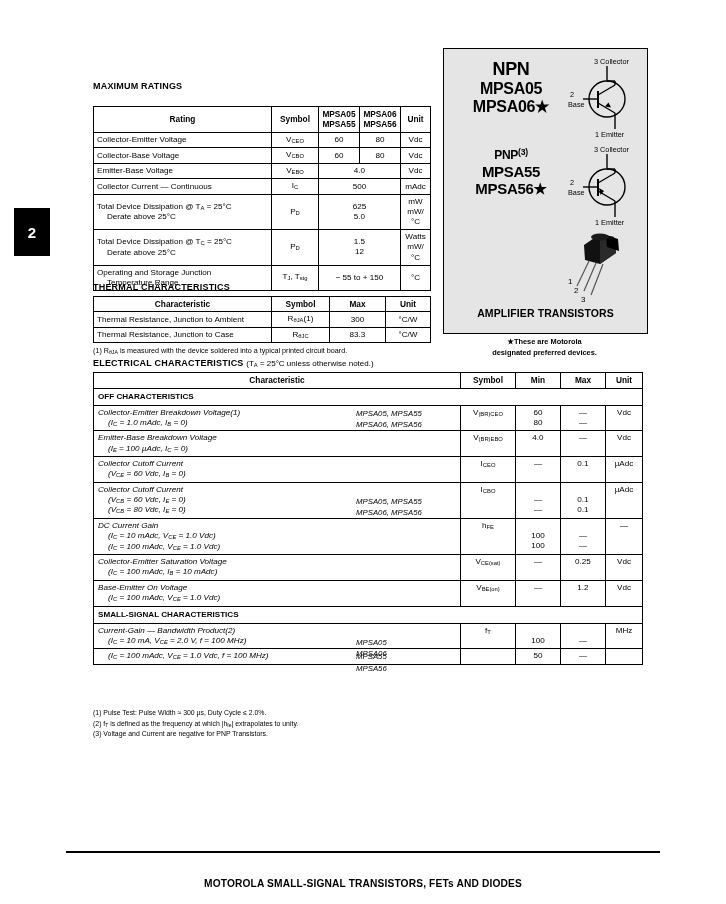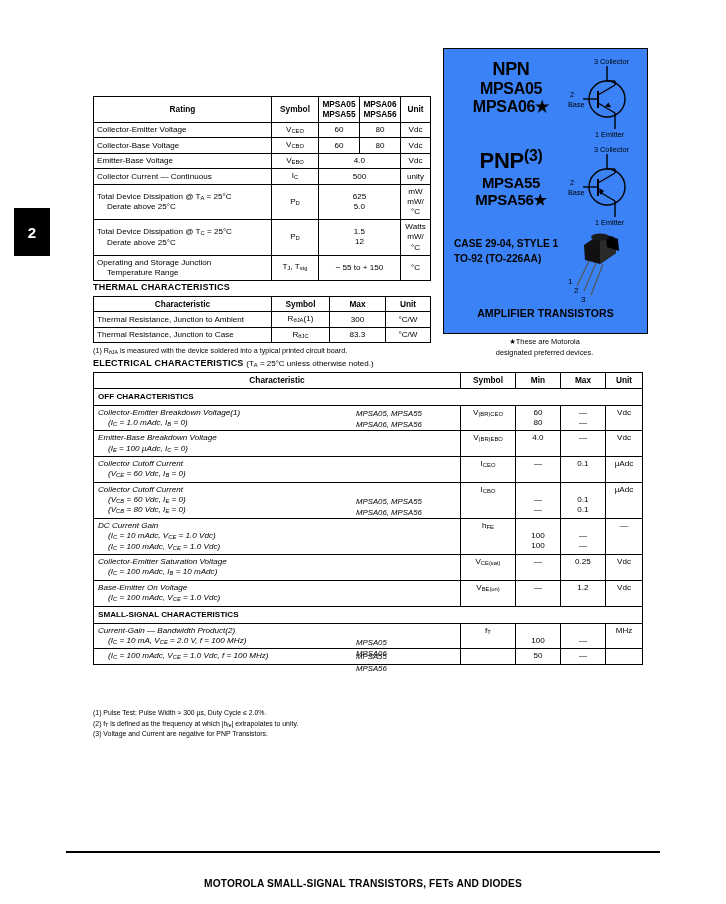--- a/index.html
+++ b/index.html
@@ -57,52 +57,53 @@
     position:absolute;left:262px;top:2px;font-size:7.8px;line-height:1.45;
     white-space:pre-line;text-align:left;
   }
   .ind{padding-left:10px;display:block;}
   .multi{line-height:1.5;}
   .notes{position:absolute;left:93px;top:708px;font-size:6.9px;line-height:1.55;}
 
   
   #infobox{
     position:absolute;left:443px;top:48px;width:203px;height:284px;
-    border:1.6px solid #000;background:#3b82f6;
+    border:1.6px solid #000;background:#e5e5e5;
   }
   .dev-names{position:absolute;left:8px;top:10px;width:118px;text-align:center;}
   .dev-names .big{font-size:18px;font-weight:bold;line-height:1.16;letter-spacing:-0.3px;}
   .dev-names .big.sm{font-size:16px;}
   .pnp-names{position:absolute;left:8px;top:98px;width:118px;text-align:center;}
-  .pnp-names .big{font-size:22px;font-weight:bold;line-height:1.16;letter-spacing:-0.3px;}
+  .pnp-names .big{font-size:12px;font-weight:bold;line-height:1.16;letter-spacing:-0.3px;}
   .pnp-names .big.sm{font-size:15px;}
   .case-txt{position:absolute;left:10px;top:188px;font-size:10.2px;font-weight:bold;line-height:1.45;}
   .amp-txt{position:absolute;left:0;top:258px;width:203px;text-align:center;
            font-size:10.5px;font-weight:bold;letter-spacing:.1px;}
   .star-note{position:absolute;left:443px;top:337px;width:203px;text-align:center;
-             font-size:7.4px;font-weight:normal;line-height:1.45;}
+             font-size:7.4px;font-weight:bold;line-height:1.45;}
 
   .sym-npn{position:absolute;left:123px;top:6px;}
   .sym-pnp{position:absolute;left:123px;top:94px;}
   .pkg{position:absolute;left:120px;top:182px;}
 
   
   .footer-rule{position:absolute;left:66px;top:851px;width:594px;height:2px;background:#000;}
   .footer-txt{position:absolute;left:0;top:878px;width:726px;text-align:center;
               font-size:10.2px;font-weight:bold;letter-spacing:.15px;}
   .page-num{position:absolute;left:0;top:903px;width:726px;text-align:center;font-size:8.4px;}
 </style>
 </head>
 <body>
 
 <div class="page">
 
   <div class="section-tab">2</div>
 
   <div id="max-ratings-wrap">
+    <div id="max-ratings-title" class="sec-title">MAXIMUM RATINGS</div>
     <table class="tbl" id="max-ratings">
       <colgroup>
           <col style="width:178px">
           <col style="width:47px">
           <col style="width:41px">
           <col style="width:41px">
           <col style="width:30px">
         </colgroup>
       <thead>
         <tr>
@@ -135,21 +136,21 @@
           <tr>
             <td class="lft">Emitter-Base Voltage</td>
             <td class="ctr">V<sub>EBO</sub></td>
             <td class="ctr" colspan="2">4.0</td>
             <td class="ctr">Vdc</td>
           </tr>
           <tr>
             <td class="lft">Collector Current — Continuous</td>
             <td class="ctr">I<sub>C</sub></td>
             <td class="ctr" colspan="2">500</td>
-            <td class="ctr">unity</td>
+            <td class="ctr">mAdc</td>
           </tr>
           <tr>
             <td class="lft">Total Device Dissipation @ T<sub>A</sub> = 25°C<span class="ind">Derate above 25°C</span></td>
             <td class="ctr">P<sub>D</sub></td>
             <td class="ctr" colspan="2">625<br>5.0</td>
             <td class="ctr">mW<br>mW/°C</td>
           </tr>
           <tr>
             <td class="lft">Total Device Dissipation @ T<sub>C</sub> = 25°C<span class="ind">Derate above 25°C</span></td>
             <td class="ctr">P<sub>D</sub></td>
@@ -347,24 +348,20 @@
       <line x1="31" y1="48" x2="48" y2="58" stroke="#000" stroke-width="1.4"></line>
       <polygon points="32,45 37,48 33.5,52" fill="#000"></polygon>
       <line x1="48" y1="30" x2="48" y2="26" stroke="#000" stroke-width="1.4"></line>
       <line x1="40" y1="26" x2="48" y2="26" stroke="#000" stroke-width="1.4"></line>
       <line x1="48" y1="58" x2="48" y2="74" stroke="#000" stroke-width="1.4"></line>
       <text x="3" y="42" font-family="Liberation Sans, sans-serif" font-size="7.3" fill="#000">2</text>
       <text x="1" y="52" font-family="Liberation Sans, sans-serif" font-size="7.3" fill="#000">Base</text>
       <text x="28" y="82" font-family="Liberation Sans, sans-serif" font-size="7.3" fill="#000">1 Emitter</text>
     </svg>
 
-    <div class="case-txt">
-      <div>CASE 29-04, STYLE 1</div>
-      <div>TO-92 (TO-226AA)</div>
-    </div>
 
     <svg class="pkg" width="78" height="75" viewBox="0 0 78 75">
       <g>
         <path d="M20 14 L36 3 L50 6 L52 22 L36 33 L21 29 Z" fill="#111"></path>
         <path d="M36 3 L50 6 L52 22 L36 33 Z" fill="#2a2a2a"></path>
         <path d="M42 4 L54 8 L55 20 L43 16 Z" fill="#000"></path>
         <ellipse cx="36" cy="6" rx="9" ry="3.5" fill="#1a1a1a"></ellipse>
       </g>
       <line x1="25" y1="30" x2="13" y2="55" stroke="#555" stroke-width="1.2"></line>
       <line x1="32" y1="32" x2="20" y2="60" stroke="#555" stroke-width="1.2"></line>

